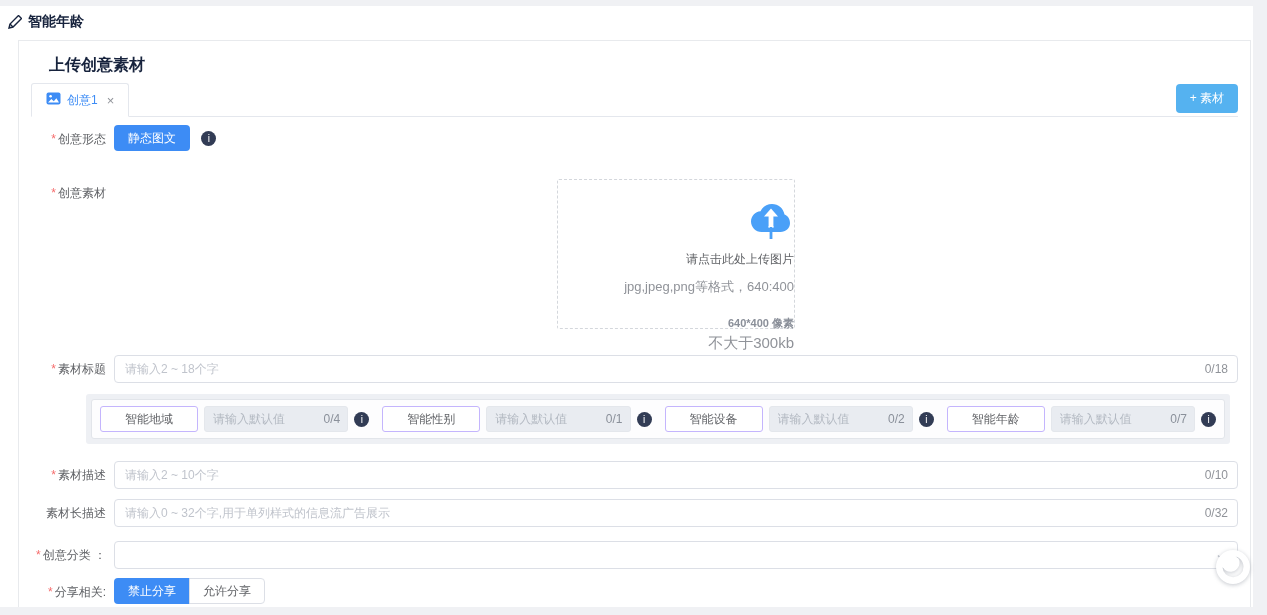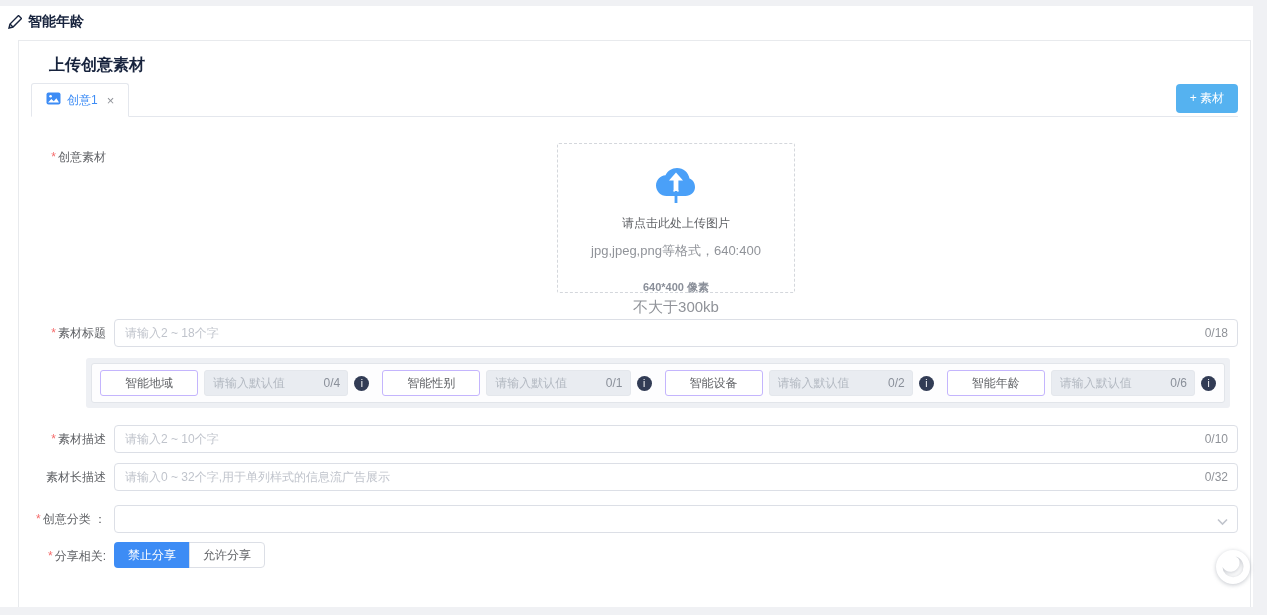--- a/index.html
+++ b/index.html
@@ -38,21 +38,21 @@
 
   .mt8{margin-top:8px;} .mt26{margin-top:26px;} .mt11{margin-top:11px;} .mt17{margin-top:17px;}
   .mt10{margin-top:10px;} .mt14{margin-top:14px;} .mt9{margin-top:9px;}
 
   .blue-btn { display:inline-block; height:26px; line-height:26px; padding:0 14px; background:#3d8cf5;
               color:#fff; border:none; border-radius:4px; font-size:12px; cursor:pointer; vertical-align:middle; }
   .info-icon { display:inline-block; width:15px; height:15px; border-radius:50%; background:#323c55;
                color:#fff; font-size:10px; line-height:15px; text-align:center; margin-left:8px;
                vertical-align:middle; font-style:normal; }
 
-  .upload-box { width:238px; height:150px; margin:0 auto; background:#fff; text-align:center;
+  .upload-box { width:238px; height:150px; margin:0 auto; background:#fff; text-align:right;
                 border:1px dashed #d4d7dc; border-radius:2px; cursor:pointer; }
   .upload-box .cloud { margin-top:20px; }
   .up-line1 { margin-top:8px; color:#606266; }
   .up-line2 { margin-top:10px; color:#909399; font-size:13px; }
   .up-line3 { margin-top:20px; color:#8a8f99; font-size:11px; font-weight:bold; }
   .up-line4 { margin-top:3px; color:#909399; font-size:15px; }
 
   .text-input { position:relative; }
   .text-input input { width:100%; height:28px; border:1px solid #dcdfe6; border-radius:4px;
                       padding:0 40px 0 10px; font-size:12px; color:#606266; outline:none; background:#fff; }
@@ -116,20 +116,27 @@
           </svg>
       </span>
       <span>创意1</span>
       <span class="tab-close">×</span>
     </div>
     <button class="add-btn">+ 素材</button>
   </div>
 
   <div class="form">
 
+    <div class="form-row mt8">
+      <div class="row-label"><span class="req">*</span><span>创意形态</span></div>
+      <div class="row-content">
+        <button class="blue-btn">静态图文</button>
+        <i class="info-icon">i</i>
+      </div>
+    </div>
 
     <div class="form-row mt26">
       <div class="row-label"><span class="req">*</span><span>创意素材</span></div>
       <div class="row-content">
         <div class="upload-box">
           <div class="cloud">
             <svg width="46" height="40" viewBox="0 0 46 40">
               <path d="M36.5 14.6C35.6 8.6 30.4 4 24 4c-5.1 0-9.5 2.9-11.5 7.2C7.2 11.7 3 16.1 3 21.5 3 27.3 7.7 32 13.5 32h19c5 0 9.5-3.9 9.5-8.8 0-4.4-2.4-7.5-5.5-8.6z" fill="#4aa0f8"></path>
               <path d="M23 8.5l7 8h-4.6V27h-4.8V16.5H16z" fill="#ffffff"></path>
               <rect x="20.6" y="26" width="4.8" height="2" fill="#ffffff"></rect>
@@ -179,21 +186,21 @@
             <input type="text" placeholder="请输入默认值" style="">
             <span class="smart-counter">0/2</span>
           </span>
           <i class="info-icon smart-info">i</i>
         </div>
 
         <div class="smart-group">
           <span class="smart-label">智能年龄</span>
           <span class="smart-input-wrap">
             <input type="text" placeholder="请输入默认值" style="">
-            <span class="smart-counter">0/6</span>
+            <span class="smart-counter">0/7</span>
           </span>
           <i class="info-icon smart-info">i</i>
         </div>
 
       </div>
     </div>
 
     <div class="form-row mt17">
       <div class="row-label"><span class="req">*</span><span>素材描述</span></div>
       <div class="row-content text-input">

